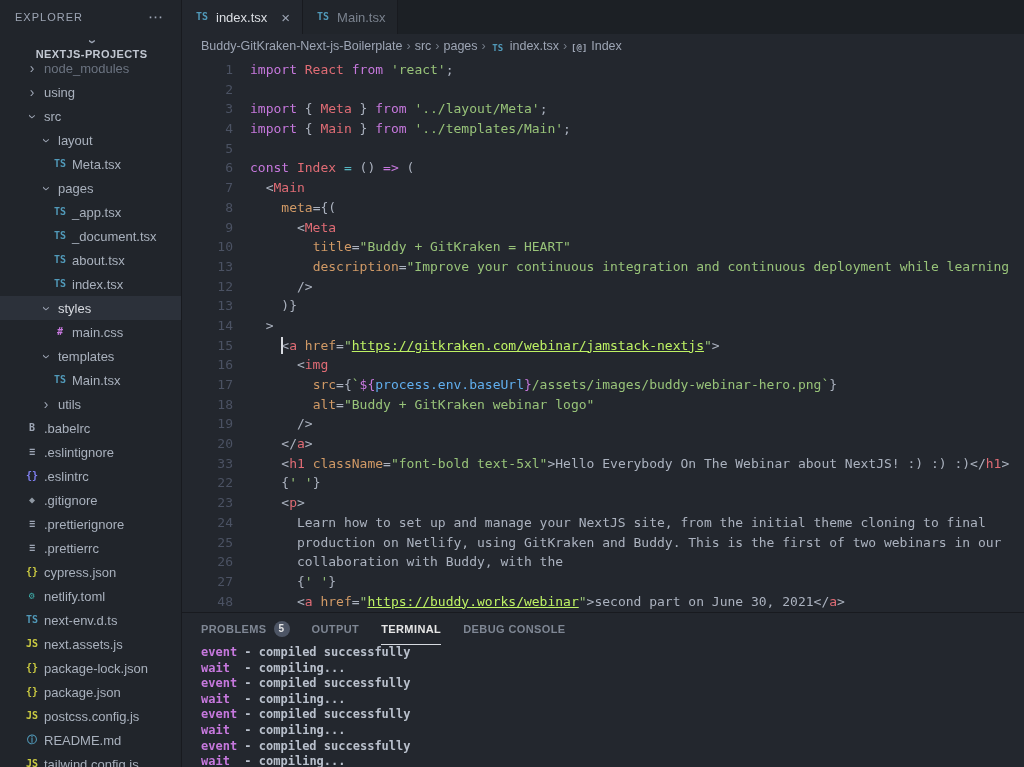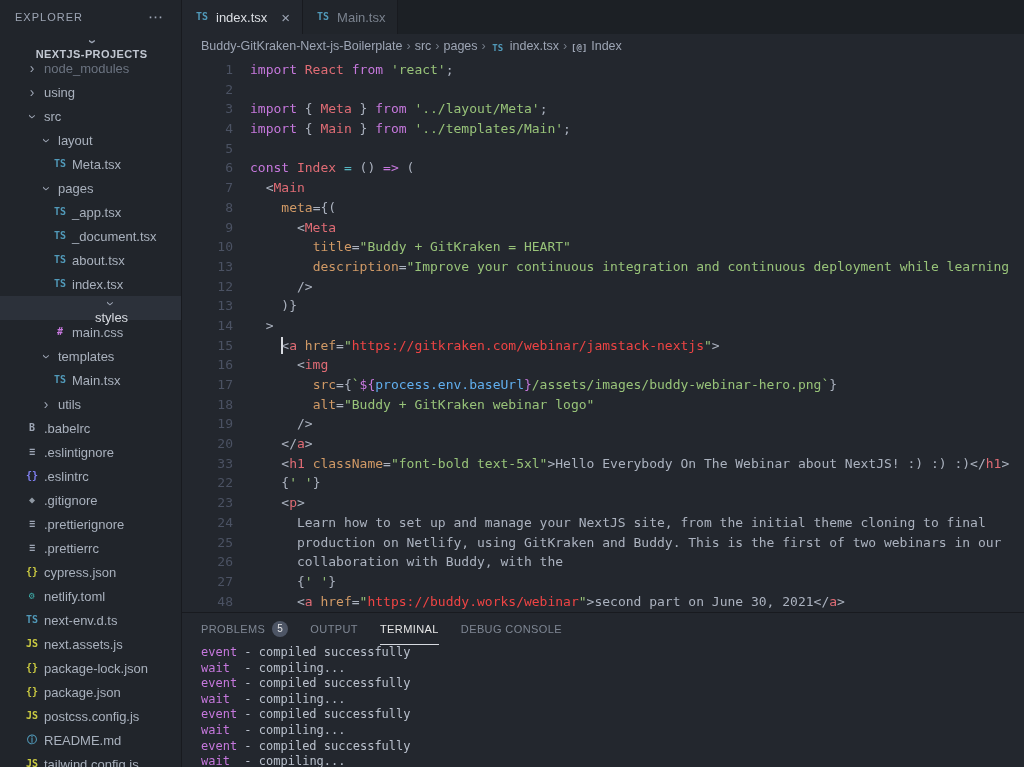--- a/index.html
+++ b/index.html
@@ -43,28 +43,28 @@
   .code-area { flex:1; overflow:hidden; background:#23272e; padding-top:2px;
     font-family:"DejaVu Sans Mono",monospace; font-size:13px; line-height:19.7px; }
   .code-line { display:flex; height:19.7px; }
   .line-num { width:51px; min-width:51px; text-align:right; color:#4b5263; user-select:none; }
   .line-content { display:block; flex:1; padding-left:17px; position:relative; overflow:hidden; white-space:pre; }
   .tok-kw   { color:#c678dd; }
   .tok-var  { color:#e06c75; }
   .tok-tag  { color:#e06c75; }
   .tok-attr { color:#d19a66; }
   .tok-str  { color:#98c379; }
-  .tok-link { color:#ef4444; }
+  .tok-link { color:#bef264; text-decoration:underline; }
   .tok-fg   { color:#abb2bf; }
   .tok-op   { color:#56b6c2; }
   .tok-expr { color:#61afef; }
   .cursor { position:absolute; top:1px; width:2px; height:17px; background:#d7dae0; }
 
   
-  .panel { height:155px; min-height:155px; background:#23272e; border-top:1px solid #181a1f; display:flex; flex-direction:column; }
+  .panel { height:155px; min-height:155px; background:#23272e; border-top:1px solid #181a1f; display:flex; flex-direction:column;font-weight:bold; }
   .panel-tabs { height:32px; min-height:32px; display:flex; align-items:stretch; gap:22px; padding-left:19px;
     font-size:11px; letter-spacing:0.4px; color:#7f8794; }
   .panel-tab { display:flex; align-items:center; gap:7px; cursor:pointer; border-bottom:1px solid transparent; }
   .panel-tab.active { color:#e6e6e6; border-bottom-color:#d7dae0; }
   .badge { background:#4d5565; color:#e6e6e6; border-radius:50%; width:16px; height:16px;
     display:inline-flex; align-items:center; justify-content:center; font-size:10px; }
   .terminal { flex:1; overflow:hidden; padding-left:19px; font-family:"DejaVu Sans Mono",monospace;
     font-size:12px; line-height:15.6px; color:#b9c0cc; }
   .term-line { height:15.6px; white-space:pre; }
   .term-tag { color:#c678dd; }
@@ -117,21 +117,21 @@
           <span class="tree-label">_document.tsx</span>
         </div>
         <div class="tree-item" style="padding-left: 52px;">
           <span class="ficon" style="color: rgb(81, 154, 186);">TS</span>
           <span class="tree-label">about.tsx</span>
         </div>
         <div class="tree-item" style="padding-left: 52px;">
           <span class="ficon" style="color: rgb(81, 154, 186);">TS</span>
           <span class="tree-label">index.tsx</span>
         </div>
-        <div class="tree-item selected" style="padding-left: 38px; flex-direction: column;">
+        <div class="tree-item selected" style="padding-left: 38px;">
           <span class="chevron open">›</span>
           <span class="tree-label">styles</span>
         </div>
         <div class="tree-item" style="padding-left: 52px;">
           <span class="ficon" style="color: rgb(198, 120, 221);">#</span>
           <span class="tree-label">main.css</span>
         </div>
         <div class="tree-item" style="padding-left: 38px;">
           <span class="chevron open">›</span>
           <span class="tree-label">templates</span>

